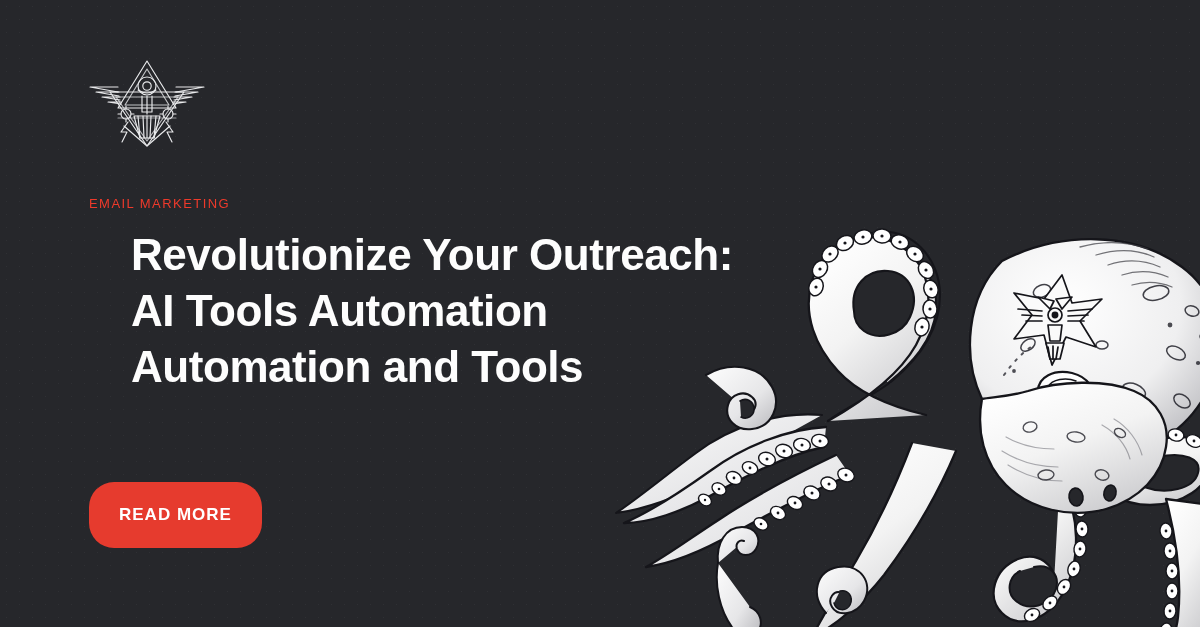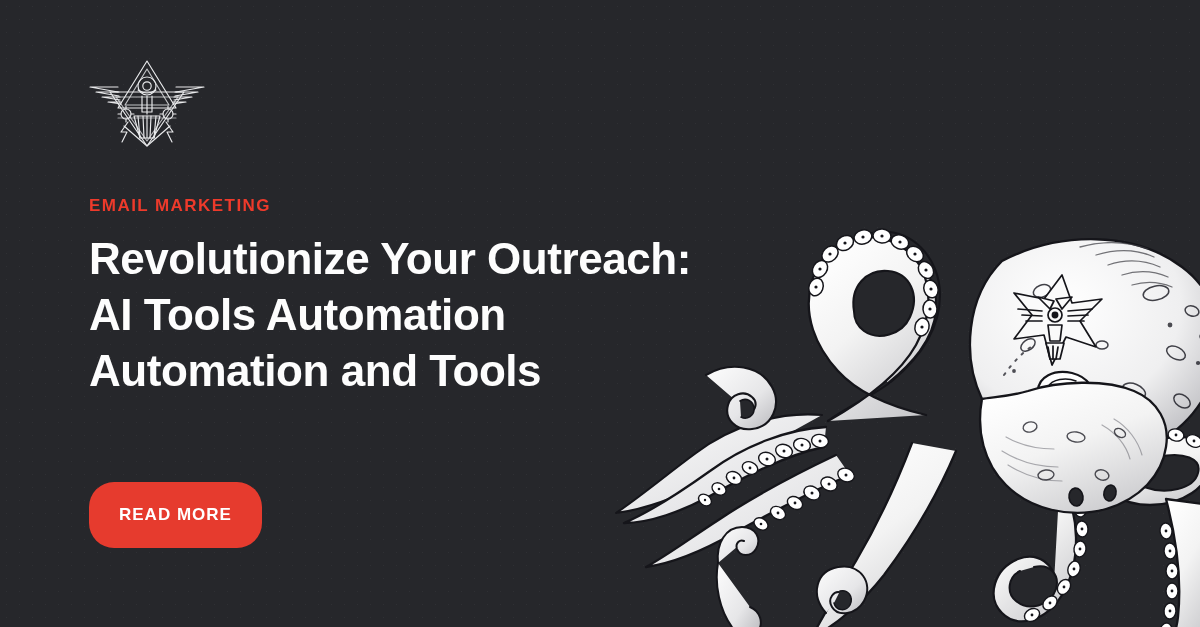--- a/index.html
+++ b/index.html
@@ -38,35 +38,36 @@
 
   
   #content {
     position:absolute;
     left:89px; top:196px;
     width:660px;
     z-index:4;
   }
 
   #eyebrow {
-    font-size:17px;
-    font-weight:700;
+    font-size:13px;
+    font-weight:400;
     letter-spacing:1.45px;
     color:#EE3A2B;
     line-height:1.2;
     margin-bottom:15px;
     white-space:nowrap;
   }
 
   #headline {
     font-size:44px;
     font-weight:700;
     color:#FDFDFD;
     line-height:56px;
     letter-spacing:-0.45px;
+    margin-left:42px;
   }
   #headline .hl-line { display:block; white-space:nowrap; }
 
   
   #cta-button {
     position:absolute;
     left:89px; top:482px;
     height:66px;
     padding:0 30px;
     display:inline-flex;

